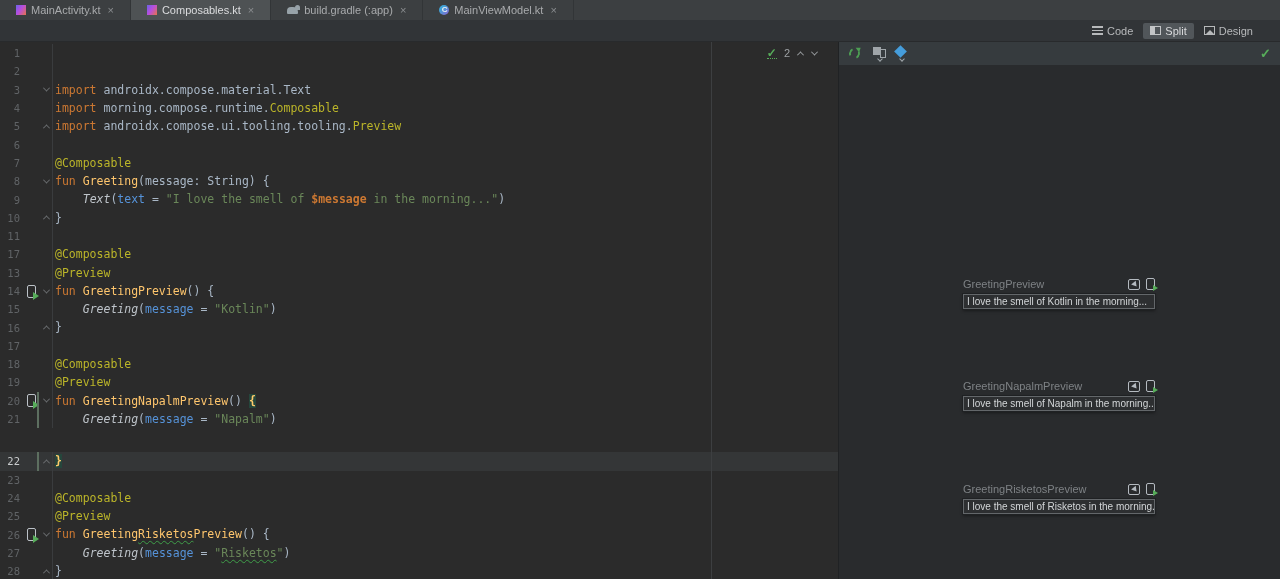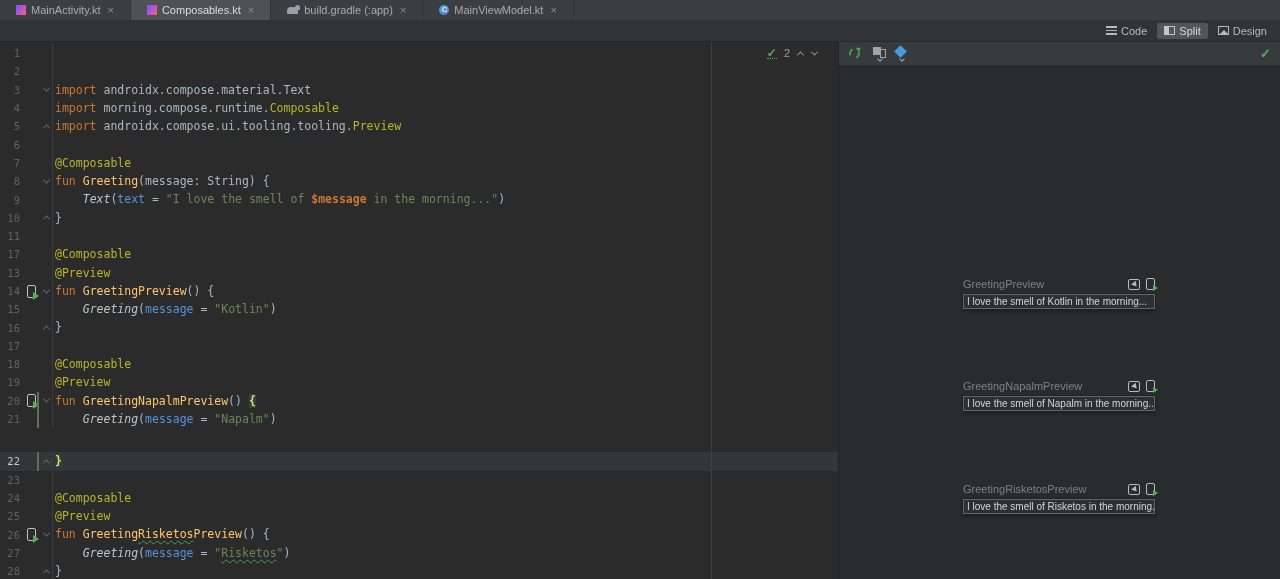--- a/index.html
+++ b/index.html
@@ -21,21 +21,21 @@
   .icon-gradle-icon::before { content:''; position:absolute; left:0; top:2px; width:11px; height:7px;
     background:#97a2a8; border-radius:4px 5px 1px 1px; }
   .icon-gradle-icon::after { content:''; position:absolute; right:-1px; top:0; width:5px; height:5px;
     background:#97a2a8; border-radius:50% 50% 0 0; }
   .icon-kotlin-class-icon { width:10px; height:10px; display:inline-block; border-radius:50%;
     background:linear-gradient(135deg,#41a4d8 30%,#8a63d2 100%); position:relative; }
   .icon-kotlin-class-icon::after { content:'C'; position:absolute; left:2.5px; top:-0.5px;
     font-size:8px; color:#e8eef2; font-weight:bold; }
   
   .topbar { height:22px; background:#313437; display:flex; align-items:center;
-    padding:0 6px; border-bottom:1px solid #282a2c; }
+    padding:0 20px; border-bottom:1px solid #282a2c; }
   .modes { margin-left:auto; display:flex; gap:3px; }
   .mode { display:flex; align-items:center; gap:4px; padding:2px 7px; font-size:11px;
     color:#b7b9bb; border-radius:2px; }
   .mode.active { background:#51565a; color:#d9dadc; }
   .icon-code-mode-icon { width:11px; height:9px; display:inline-block;
     background:repeating-linear-gradient(#b7b9bb 0 1.6px, transparent 1.6px 3.6px); }
   .icon-split-mode-icon { width:11px; height:9px; display:inline-block;
     border:1px solid #c3c5c7; position:relative; }
   .icon-split-mode-icon::before { content:''; position:absolute; left:0; top:0; bottom:0; width:4px;
     background:#c3c5c7; }

